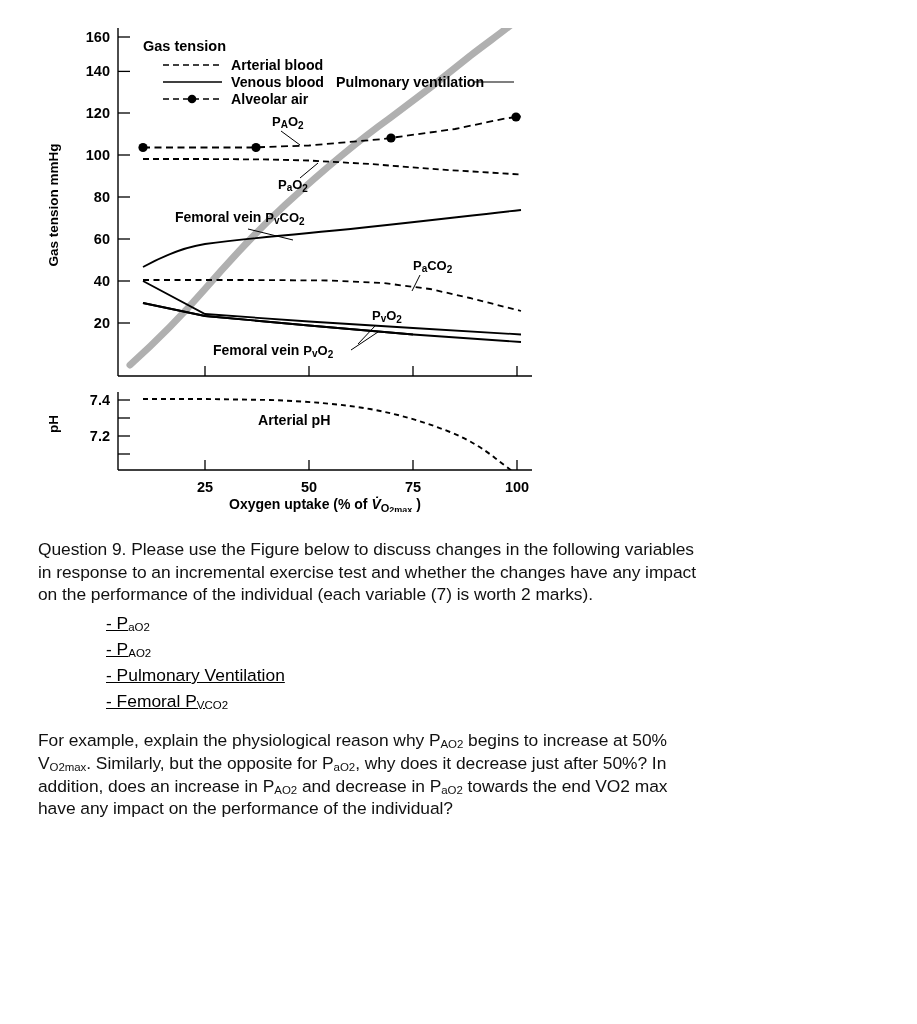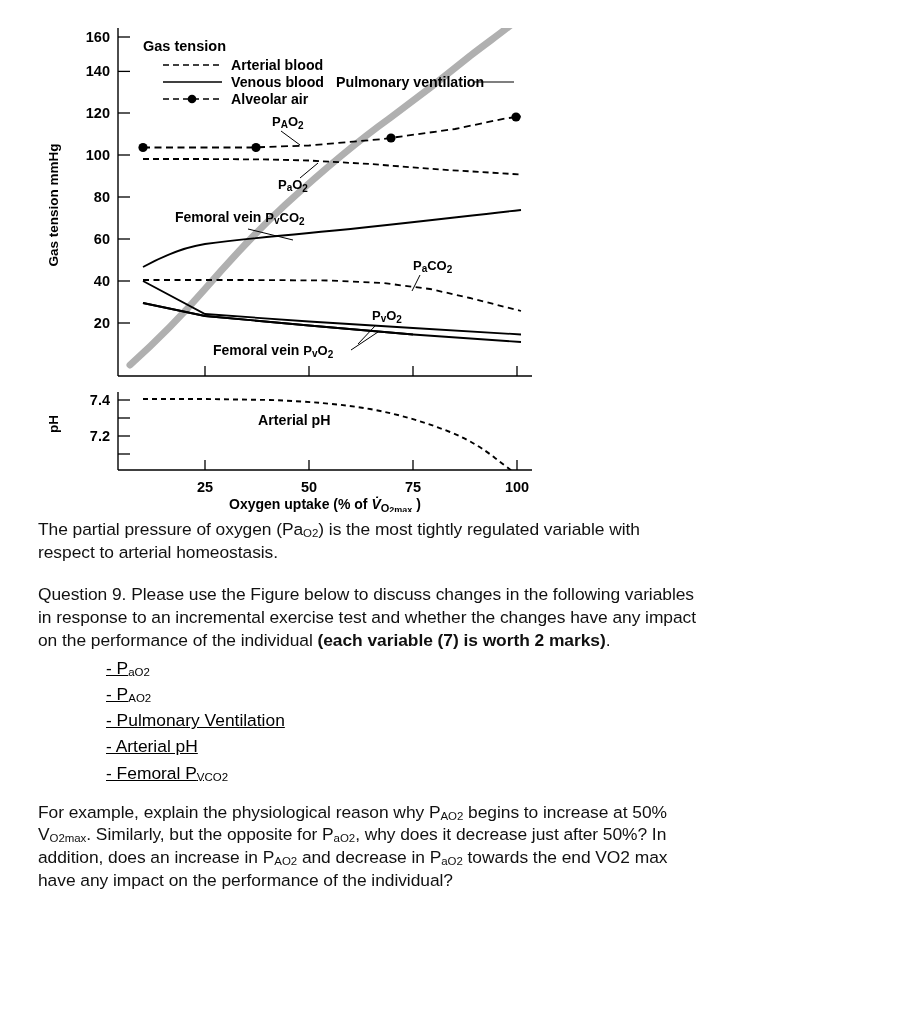--- a/index.html
+++ b/index.html
@@ -25,21 +25,21 @@
   }
   .para{
     font-size:17.4px;
     line-height:1.30;
     margin:0 0 0 0;
     color:#111;
     letter-spacing:-0.05px;
   }
   .gap{height:20px;}
   .gap-sm{height:15px;}
-  b{font-weight:bold;margin-top:17px;}
+  b{font-weight:normal;margin-top:17px;}
   sub{font-size:0.66em;line-height:0;vertical-align:-0.18em;}
 
   ul.varlist{
     list-style:none;
     margin:4px 0 0 0;
     padding:0 0 0 68px;
     text-decoration:underline;
   }
   ul.varlist li{
     font-size:17.4px;
@@ -211,30 +211,28 @@
     </g>
 
     <text x="325" y="509" font-size="14" font-weight="bold" text-anchor="middle">
       <tspan>Oxygen uptake (% of </tspan><tspan font-style="italic">V̇</tspan><tspan font-size="11" dy="3">O</tspan><tspan font-size="9" dy="1">2max</tspan><tspan font-size="14" dy="-4"> )</tspan>
     </text>
   </svg>
 </div>
 
 <div id="prose">
 
-  <p class="para"><span>The partial pressure of oxygen (Pa</span><sub>O2</sub><span>) is the most tightly regulated variable with respect to arterial homeostasis.</span></p>
 
   <div class="gap"></div>
 
   <p class="para"><span>Question 9. Please use the Figure below to discuss changes in the following variables in response to an incremental exercise test and whether the changes have any impact on the performance of the individual </span><b>(each variable (7) is worth 2 marks)</b><span>.</span></p>
 
   <ul class="varlist">
     <li><span>- P</span><sub>aO2</sub></li>
     <li><span>- P</span><sub>AO2</sub></li>
     <li><span>- Pulmonary Ventilation</span><sub></sub></li>
-    <li><span>- Arterial pH</span><sub></sub></li>
     <li><span>- Femoral P</span><sub>VCO2</sub></li>
   </ul>
 
   <div class="gap-sm"></div>
 
   <p class="para"><span>For example, explain the physiological reason why P</span><sub>AO2</sub><span> begins to increase at 50% V</span><sub>O2max</sub><span>. Similarly, but the opposite for P</span><sub>aO2</sub><span>, why does it decrease just after 50%? In addition, does an increase in P</span><sub>AO2</sub><span> and decrease in P</span><sub>aO2</sub><span> towards the end VO2 max have any impact on the performance of the individual?</span></p>
 </div>
 
 </body></html>

